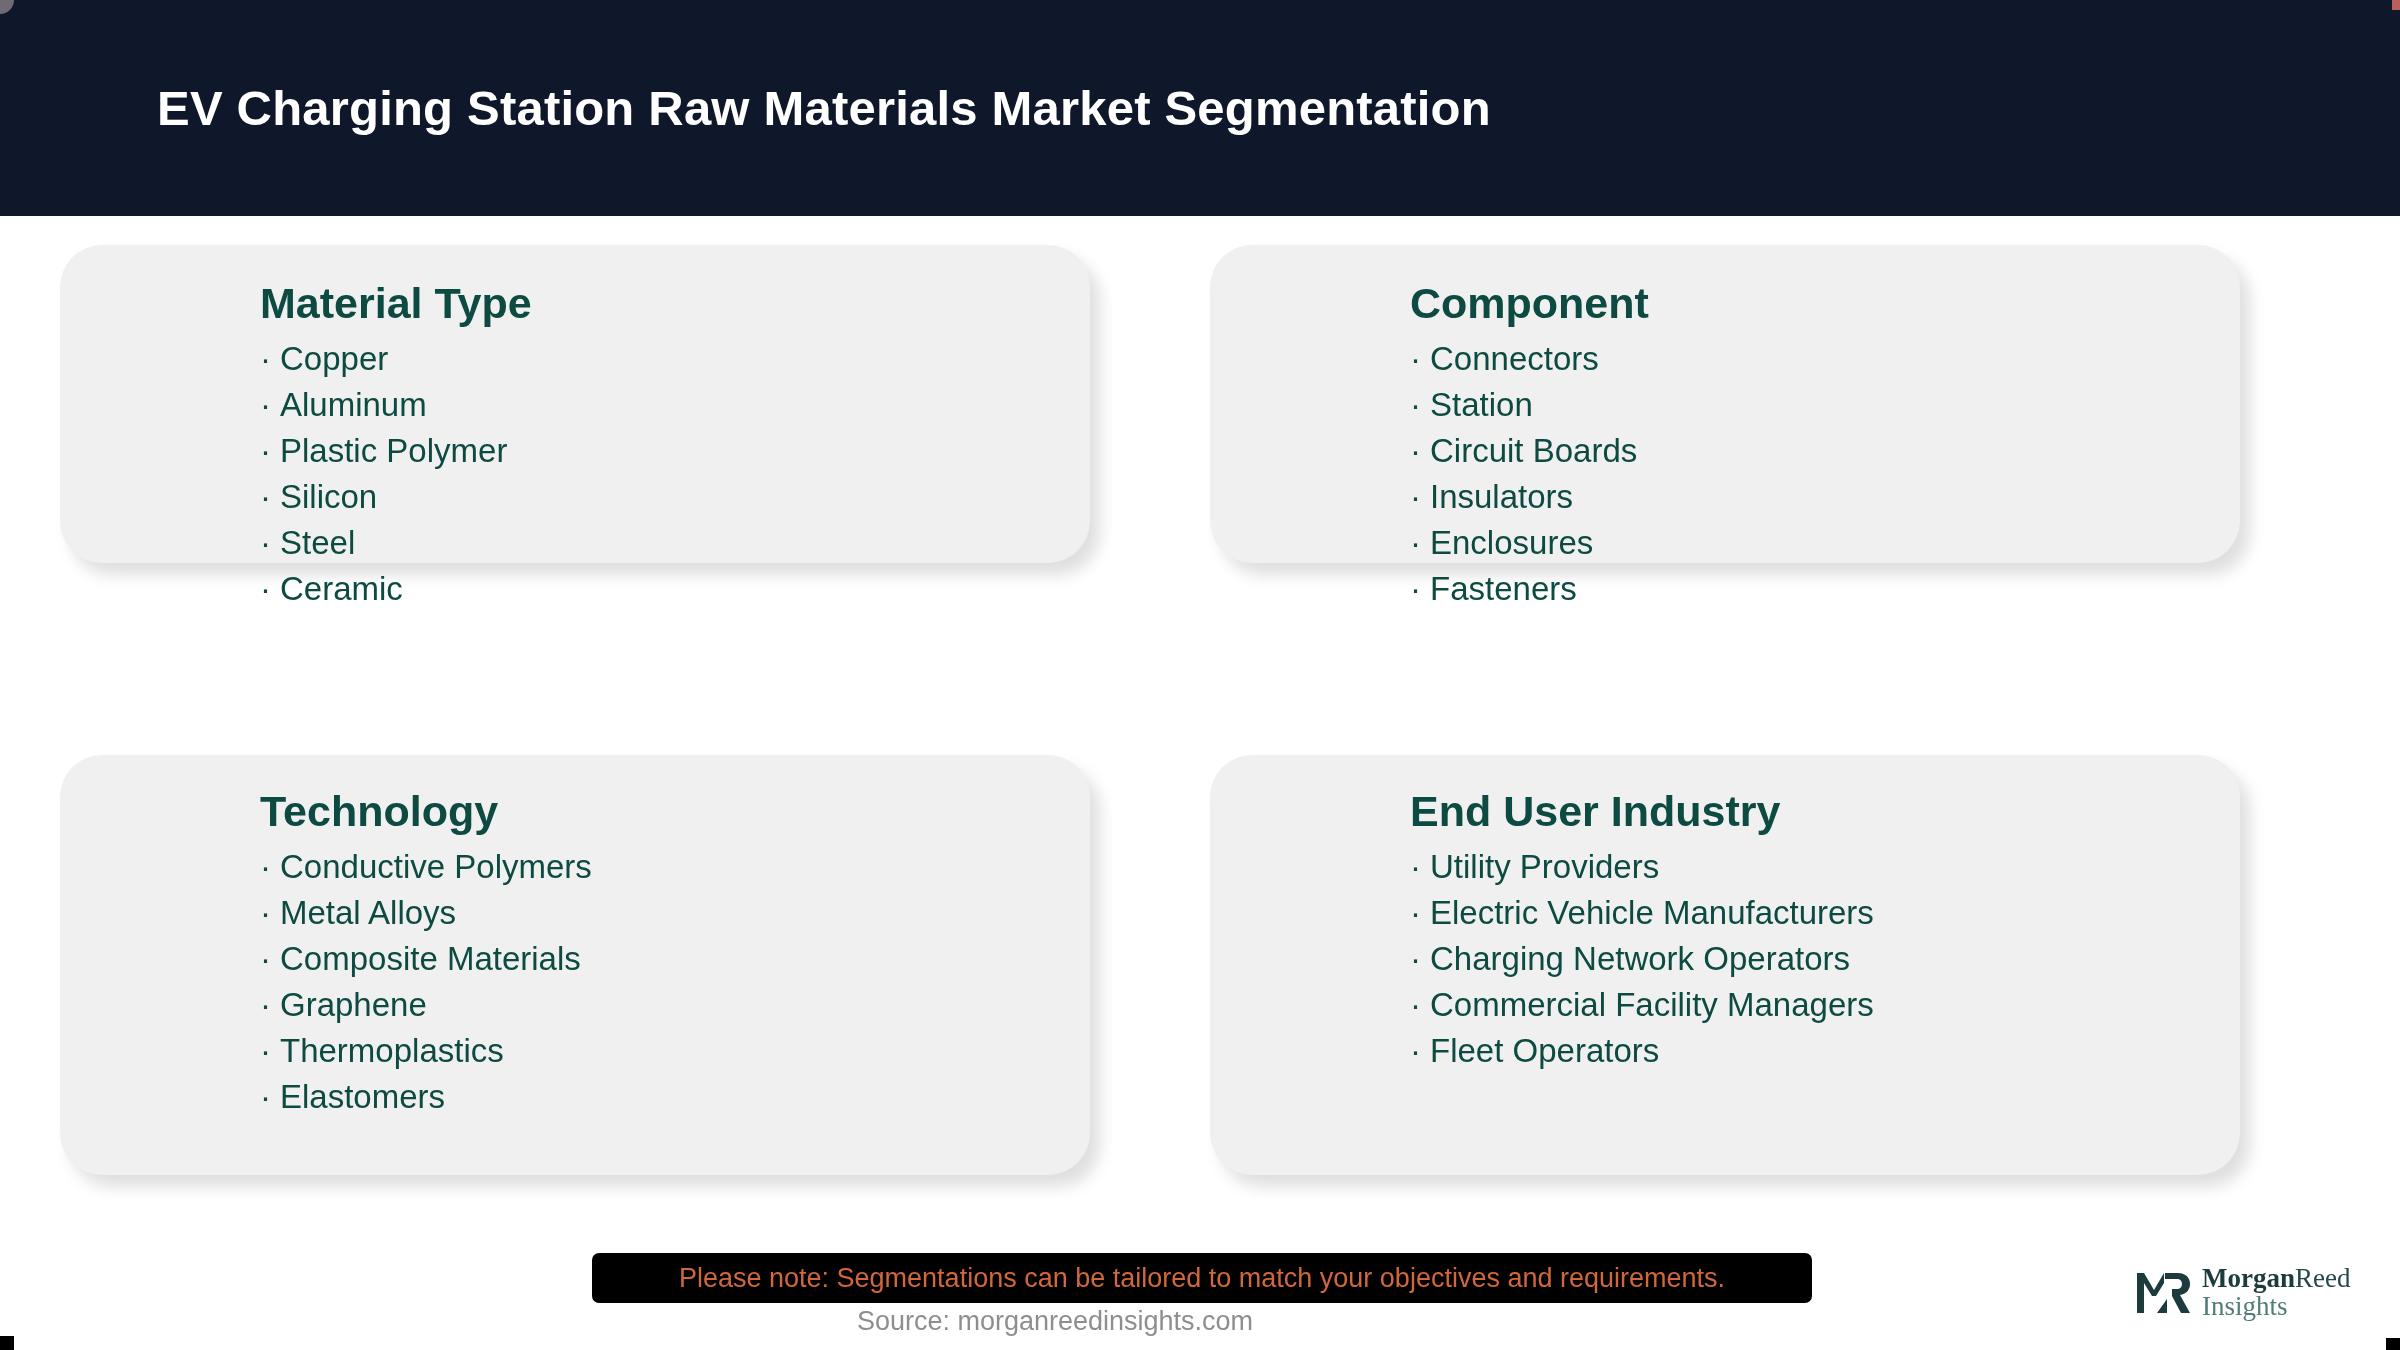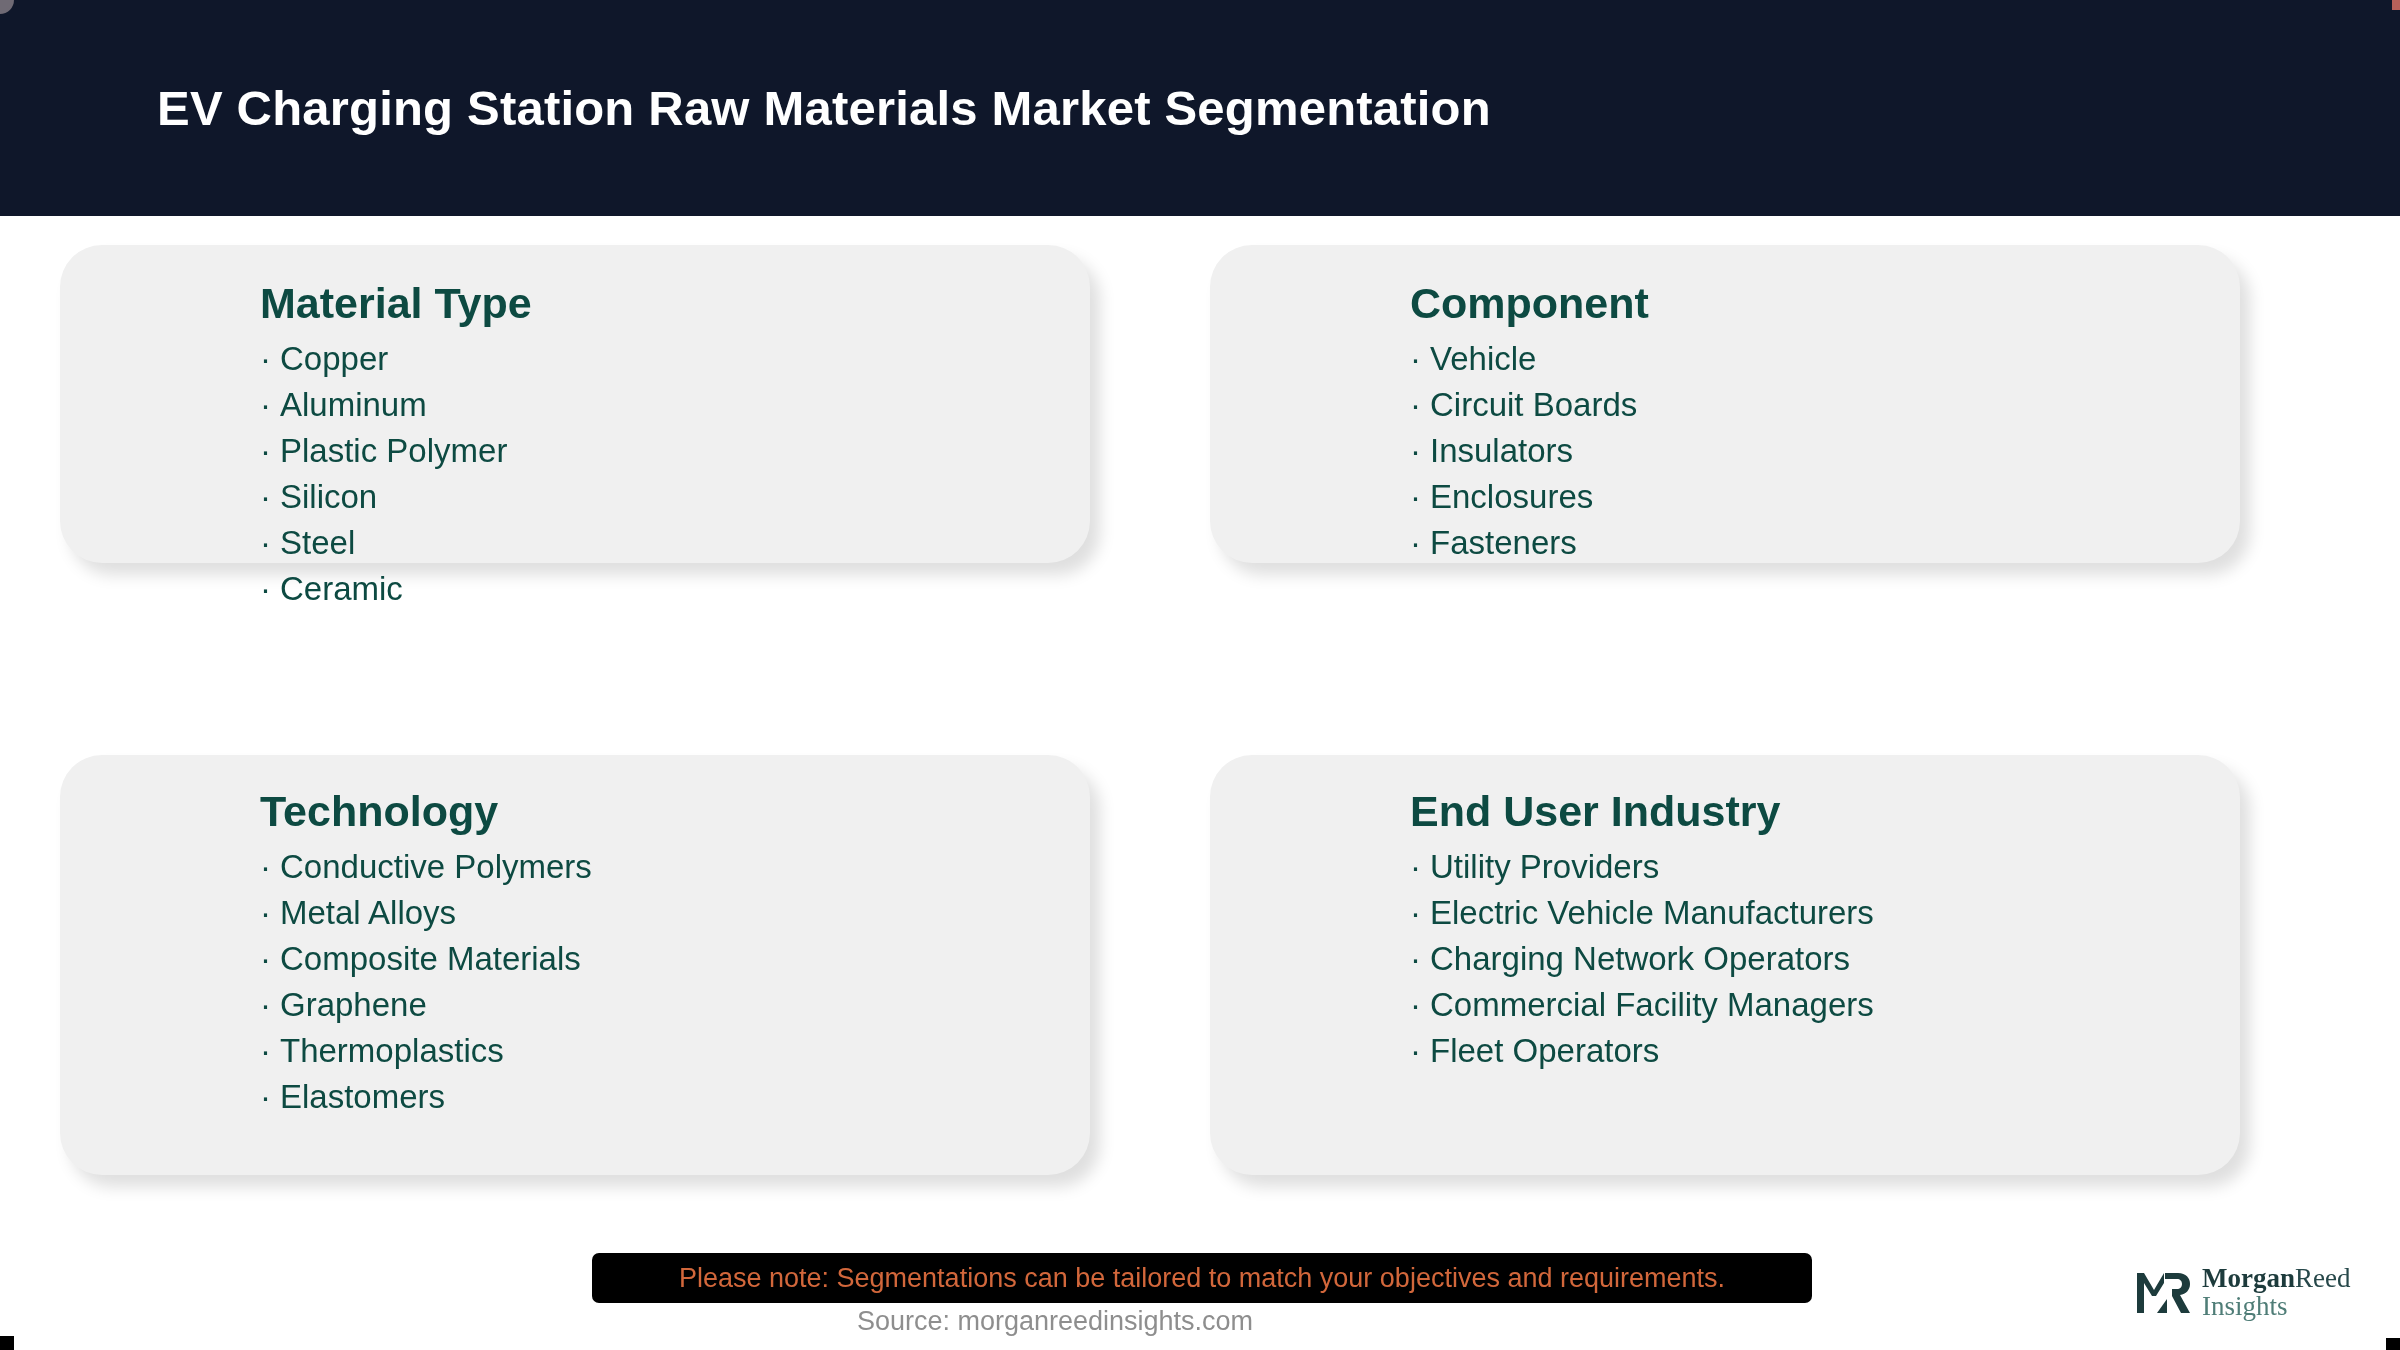--- a/index.html
+++ b/index.html
@@ -138,21 +138,22 @@
           <li><span class="bullet">·</span><span>Steel</span></li>
           <li><span class="bullet">·</span><span>Ceramic</span></li>
         </ul>
       </div>
     </div>
 
     <div class="card card-1">
       <div class="card-inner">
         <div class="card-title">Component</div>
         <ul class="card-list">
-          <li><span class="bullet">·</span><span>Vehicle</span></li>
+          <li><span class="bullet">·</span><span>Connectors</span></li>
+          <li><span class="bullet">·</span><span>Station</span></li>
           <li><span class="bullet">·</span><span>Circuit Boards</span></li>
           <li><span class="bullet">·</span><span>Insulators</span></li>
           <li><span class="bullet">·</span><span>Enclosures</span></li>
           <li><span class="bullet">·</span><span>Fasteners</span></li>
         </ul>
       </div>
     </div>
 
     <div class="card card-2">
       <div class="card-inner">

